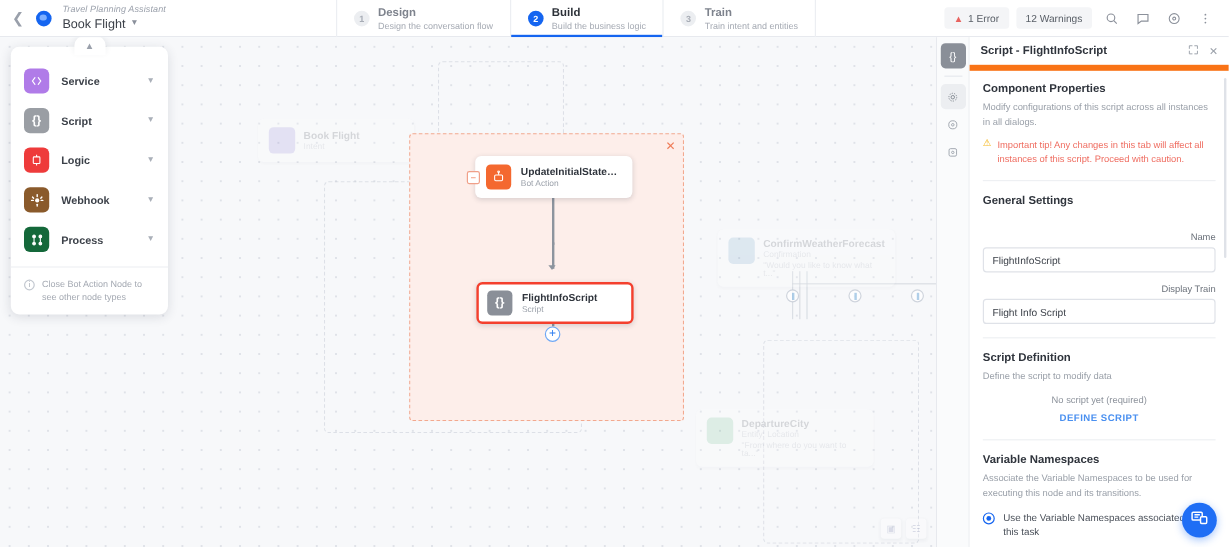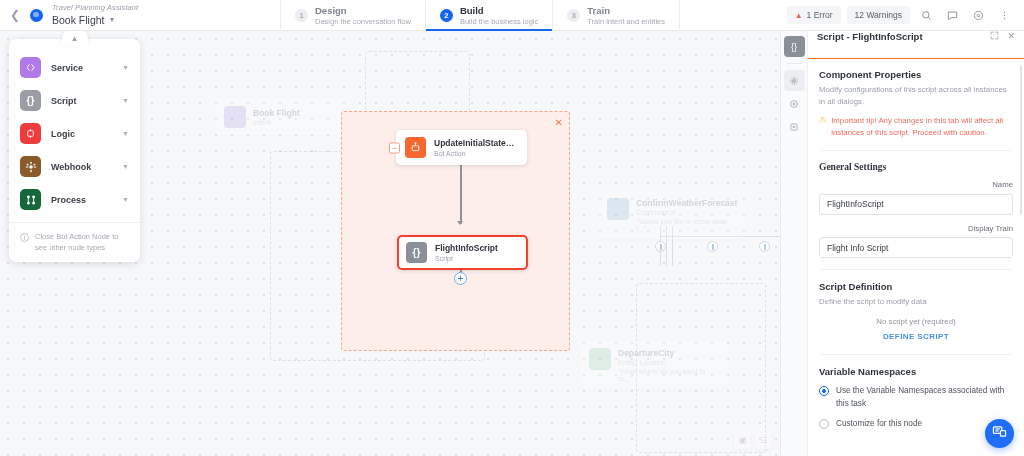--- a/index.html
+++ b/index.html
@@ -209,22 +209,22 @@
   .rail-btn {
     width: 21px; height: 21px; border-radius: 4px; display: flex;
     align-items: center; justify-content: center; color: #9ba1aa; font-size: 9px; cursor: pointer;
   }
   .rail-btn.active { background: #8a8f98; color: #fff; }
   .rail-btn.on { background: #eceef1; color: #7d838c; }
   .rail-sep { width: 15px; height: 1px; background: #e7e9ee; margin: 4px 0; }
 
   .rbody { flex: 1; display: flex; flex-direction: column; min-width: 0; }
   .rhead {
-    height: 28px; display: flex; padding: 0 9px; gap: 8px;
-    border-bottom: 1px solid #f97316;
+    height: 28px; display: flex; align-items: center; padding: 0 9px; gap: 8px;
+    border-bottom: 5px solid #f97316;
   }
   .rhead .title { font-size: 9.5px; font-weight: 700; color: #2f343c; flex: 1; }
   .rhead .ic { color: #9ba1aa; font-size: 9px; cursor: pointer; }
   .rcontent { flex: 1; overflow: hidden; padding: 10px 11px 0; position: relative; }
   .sec-title { font-size: 9.5px; font-weight: 700; color: #2f343c; }
   .sec-desc { font-size: 7.8px; color: #9aa0a9; line-height: 1.55; margin-top: 4px; }
   .tip {
     display: flex; gap: 5px; margin-top: 7px;
   }
   .tip .w { color: #f5b924; font-size: 8px; line-height: 1.2; flex: 0 0 auto; }
@@ -535,21 +535,21 @@
 
         <div class="sec-title">Component Properties</div>
         <div class="sec-desc">Modify configurations of this script across all instances in all dialogs.</div>
         <div class="tip">
           <div class="w">⚠</div>
           <div class="t">Important tip! Any changes in this tab will affect all instances of this script. Proceed with caution.</div>
         </div>
 
         <div class="hr"></div>
 
-        <div class="sec-title" style="margin-bottom:8px;font-family:Liberation Serif, serif;">General Settings</div>
+        <div class="sec-title" style="margin-bottom:20px;">General Settings</div>
 
         <div class="fld-group">
           <div class="fld-label">Name</div>
           <input class="fld" type="text" value="FlightInfoScript" style="">
         </div>
 
         <div class="fld-group">
           <div class="fld-label">Display Train</div>
           <input class="fld" type="text" value="Flight Info Script" style="">
         </div>
@@ -557,20 +557,21 @@
         <div class="hr"></div>
 
         <div class="sec-title">Script Definition</div>
         <div class="sec-desc">Define the script to modify data</div>
         <div class="noscript">No script yet (required)</div>
         <div class="define-link">DEFINE SCRIPT</div>
 
         <div class="hr" style="margin:13px 0 11px;"></div>
 
         <div class="sec-title">Variable Namespaces</div>
+        <div class="sec-desc">Associate the Variable Namespaces to be used for executing this node and its transitions.</div>
 
         <div class="radio-row">
           <div class="radio checked"></div>
           <div class="radio-lbl">Use the Variable Namespaces associated with this task</div>
         </div>
         <div class="radio-row">
           <div class="radio"></div>
           <div class="radio-lbl">Customize for this node</div>
         </div>
       </div>

